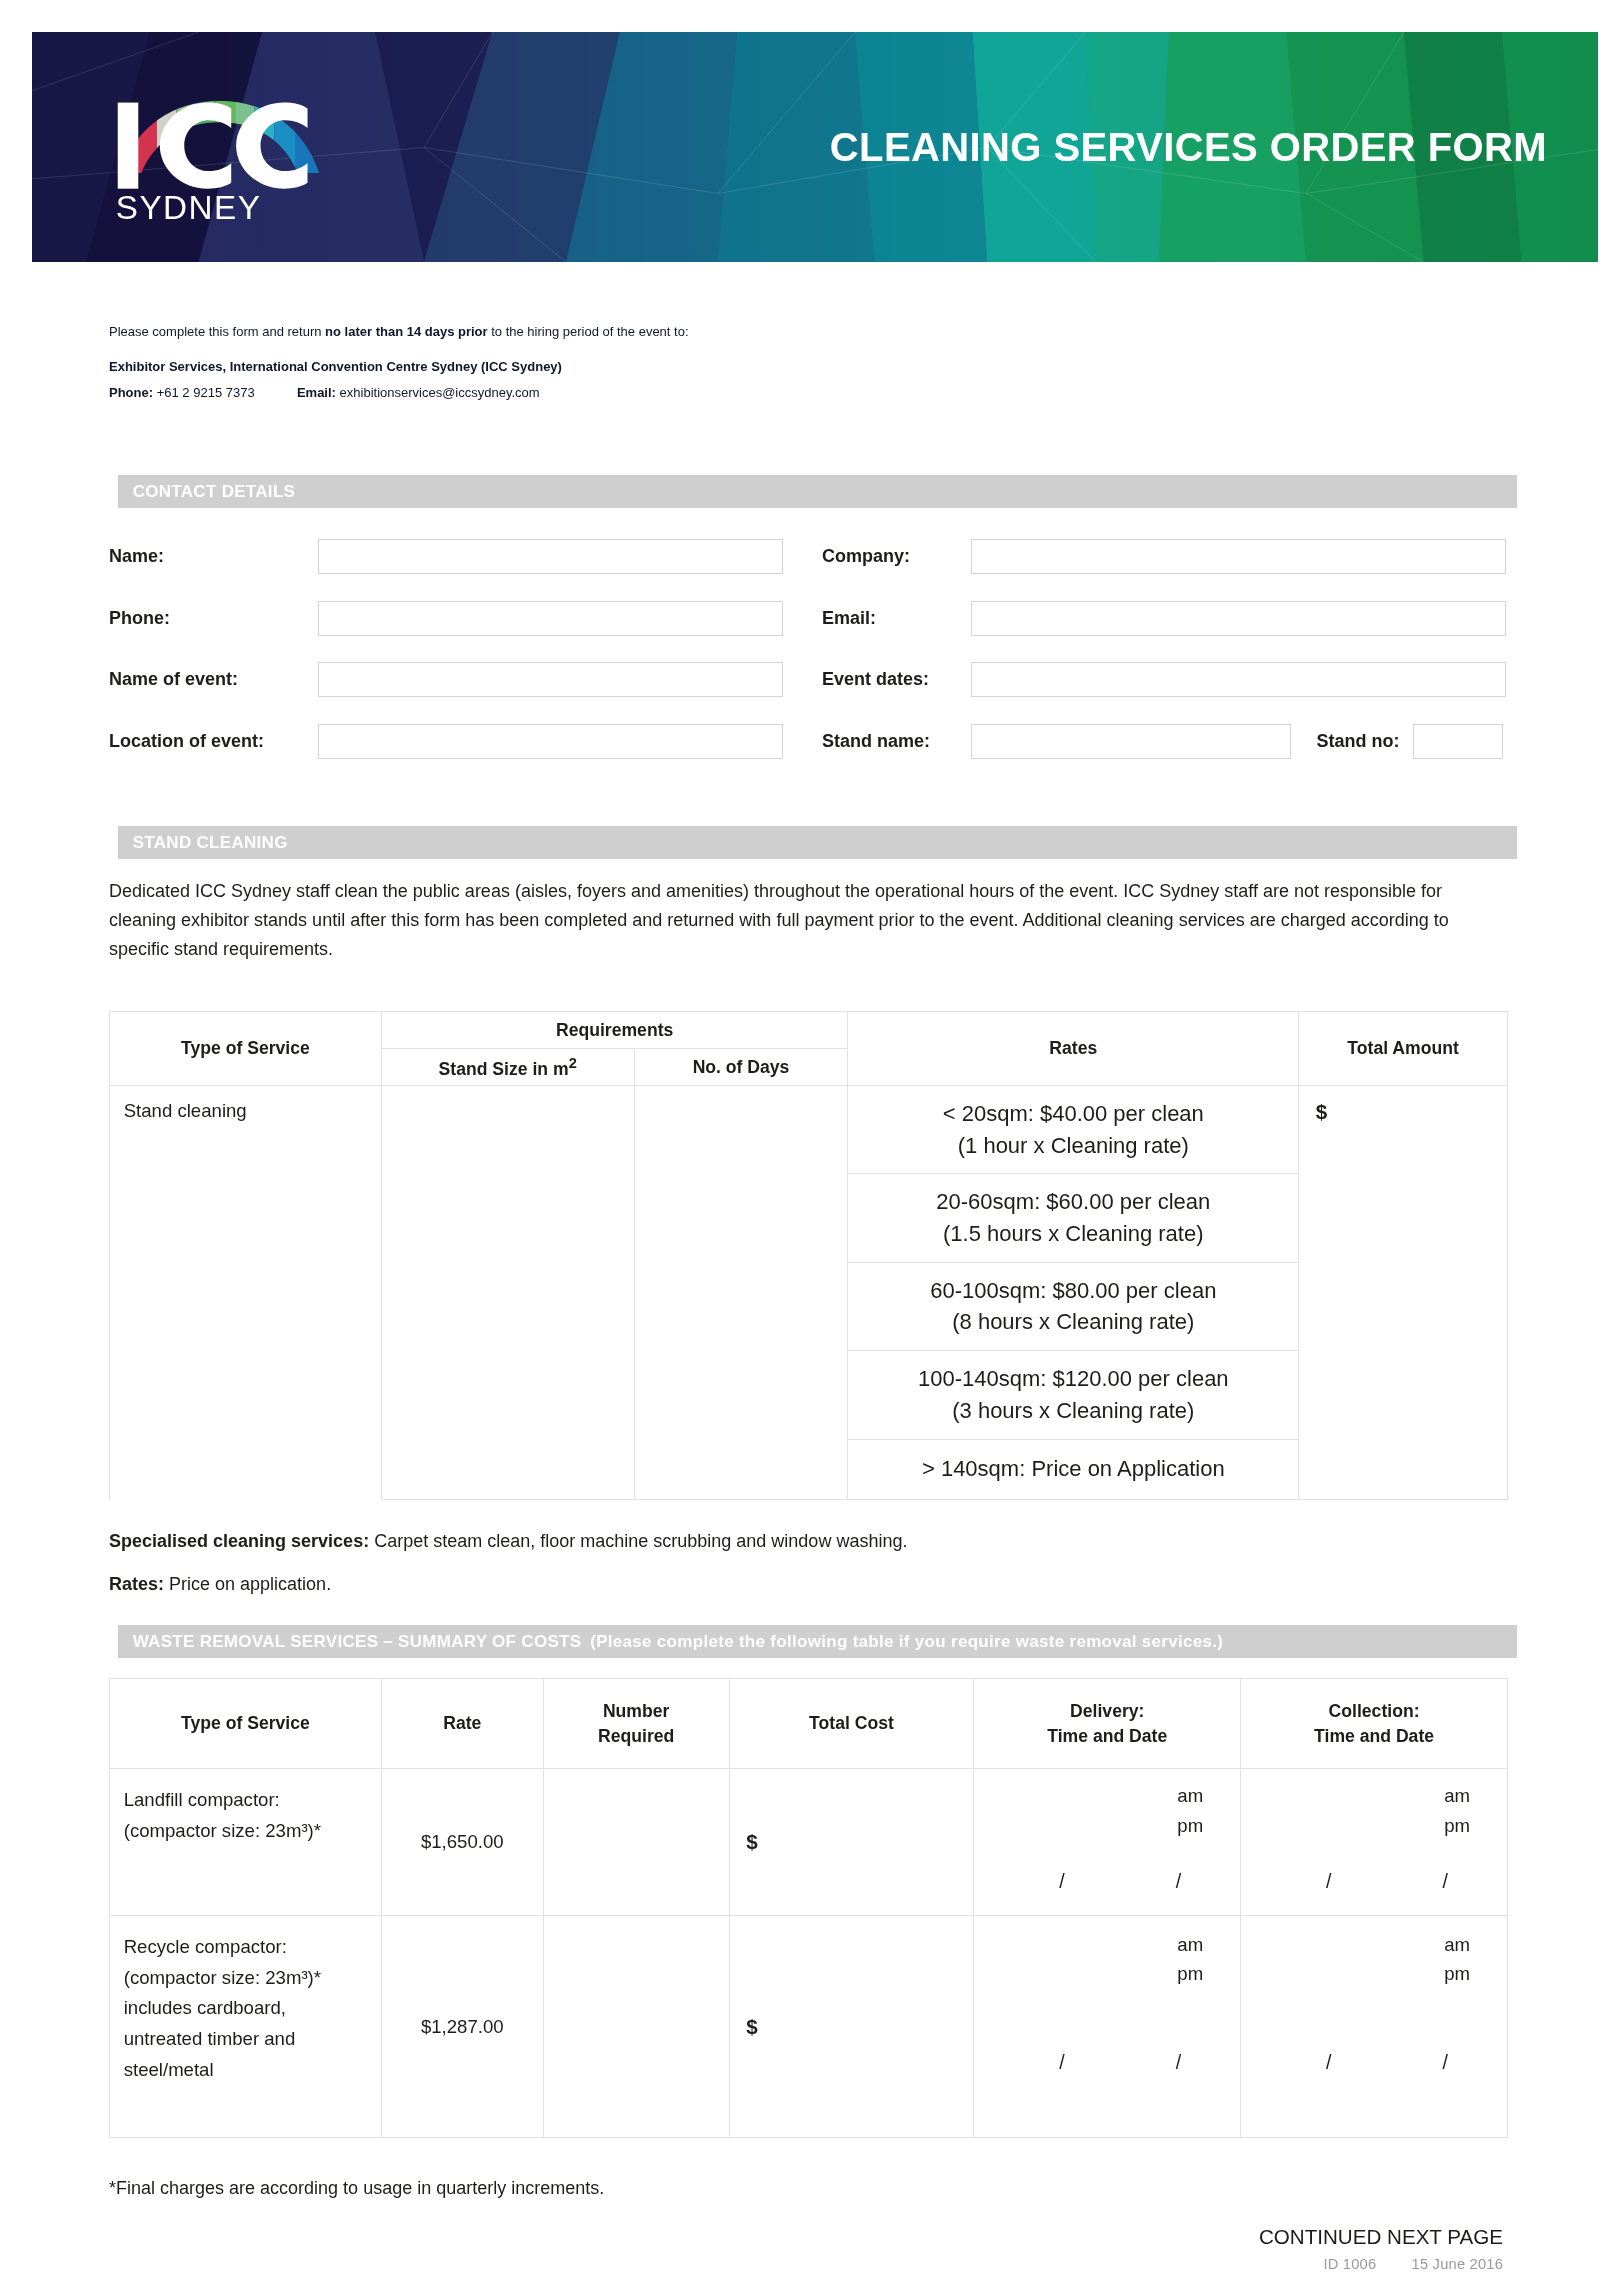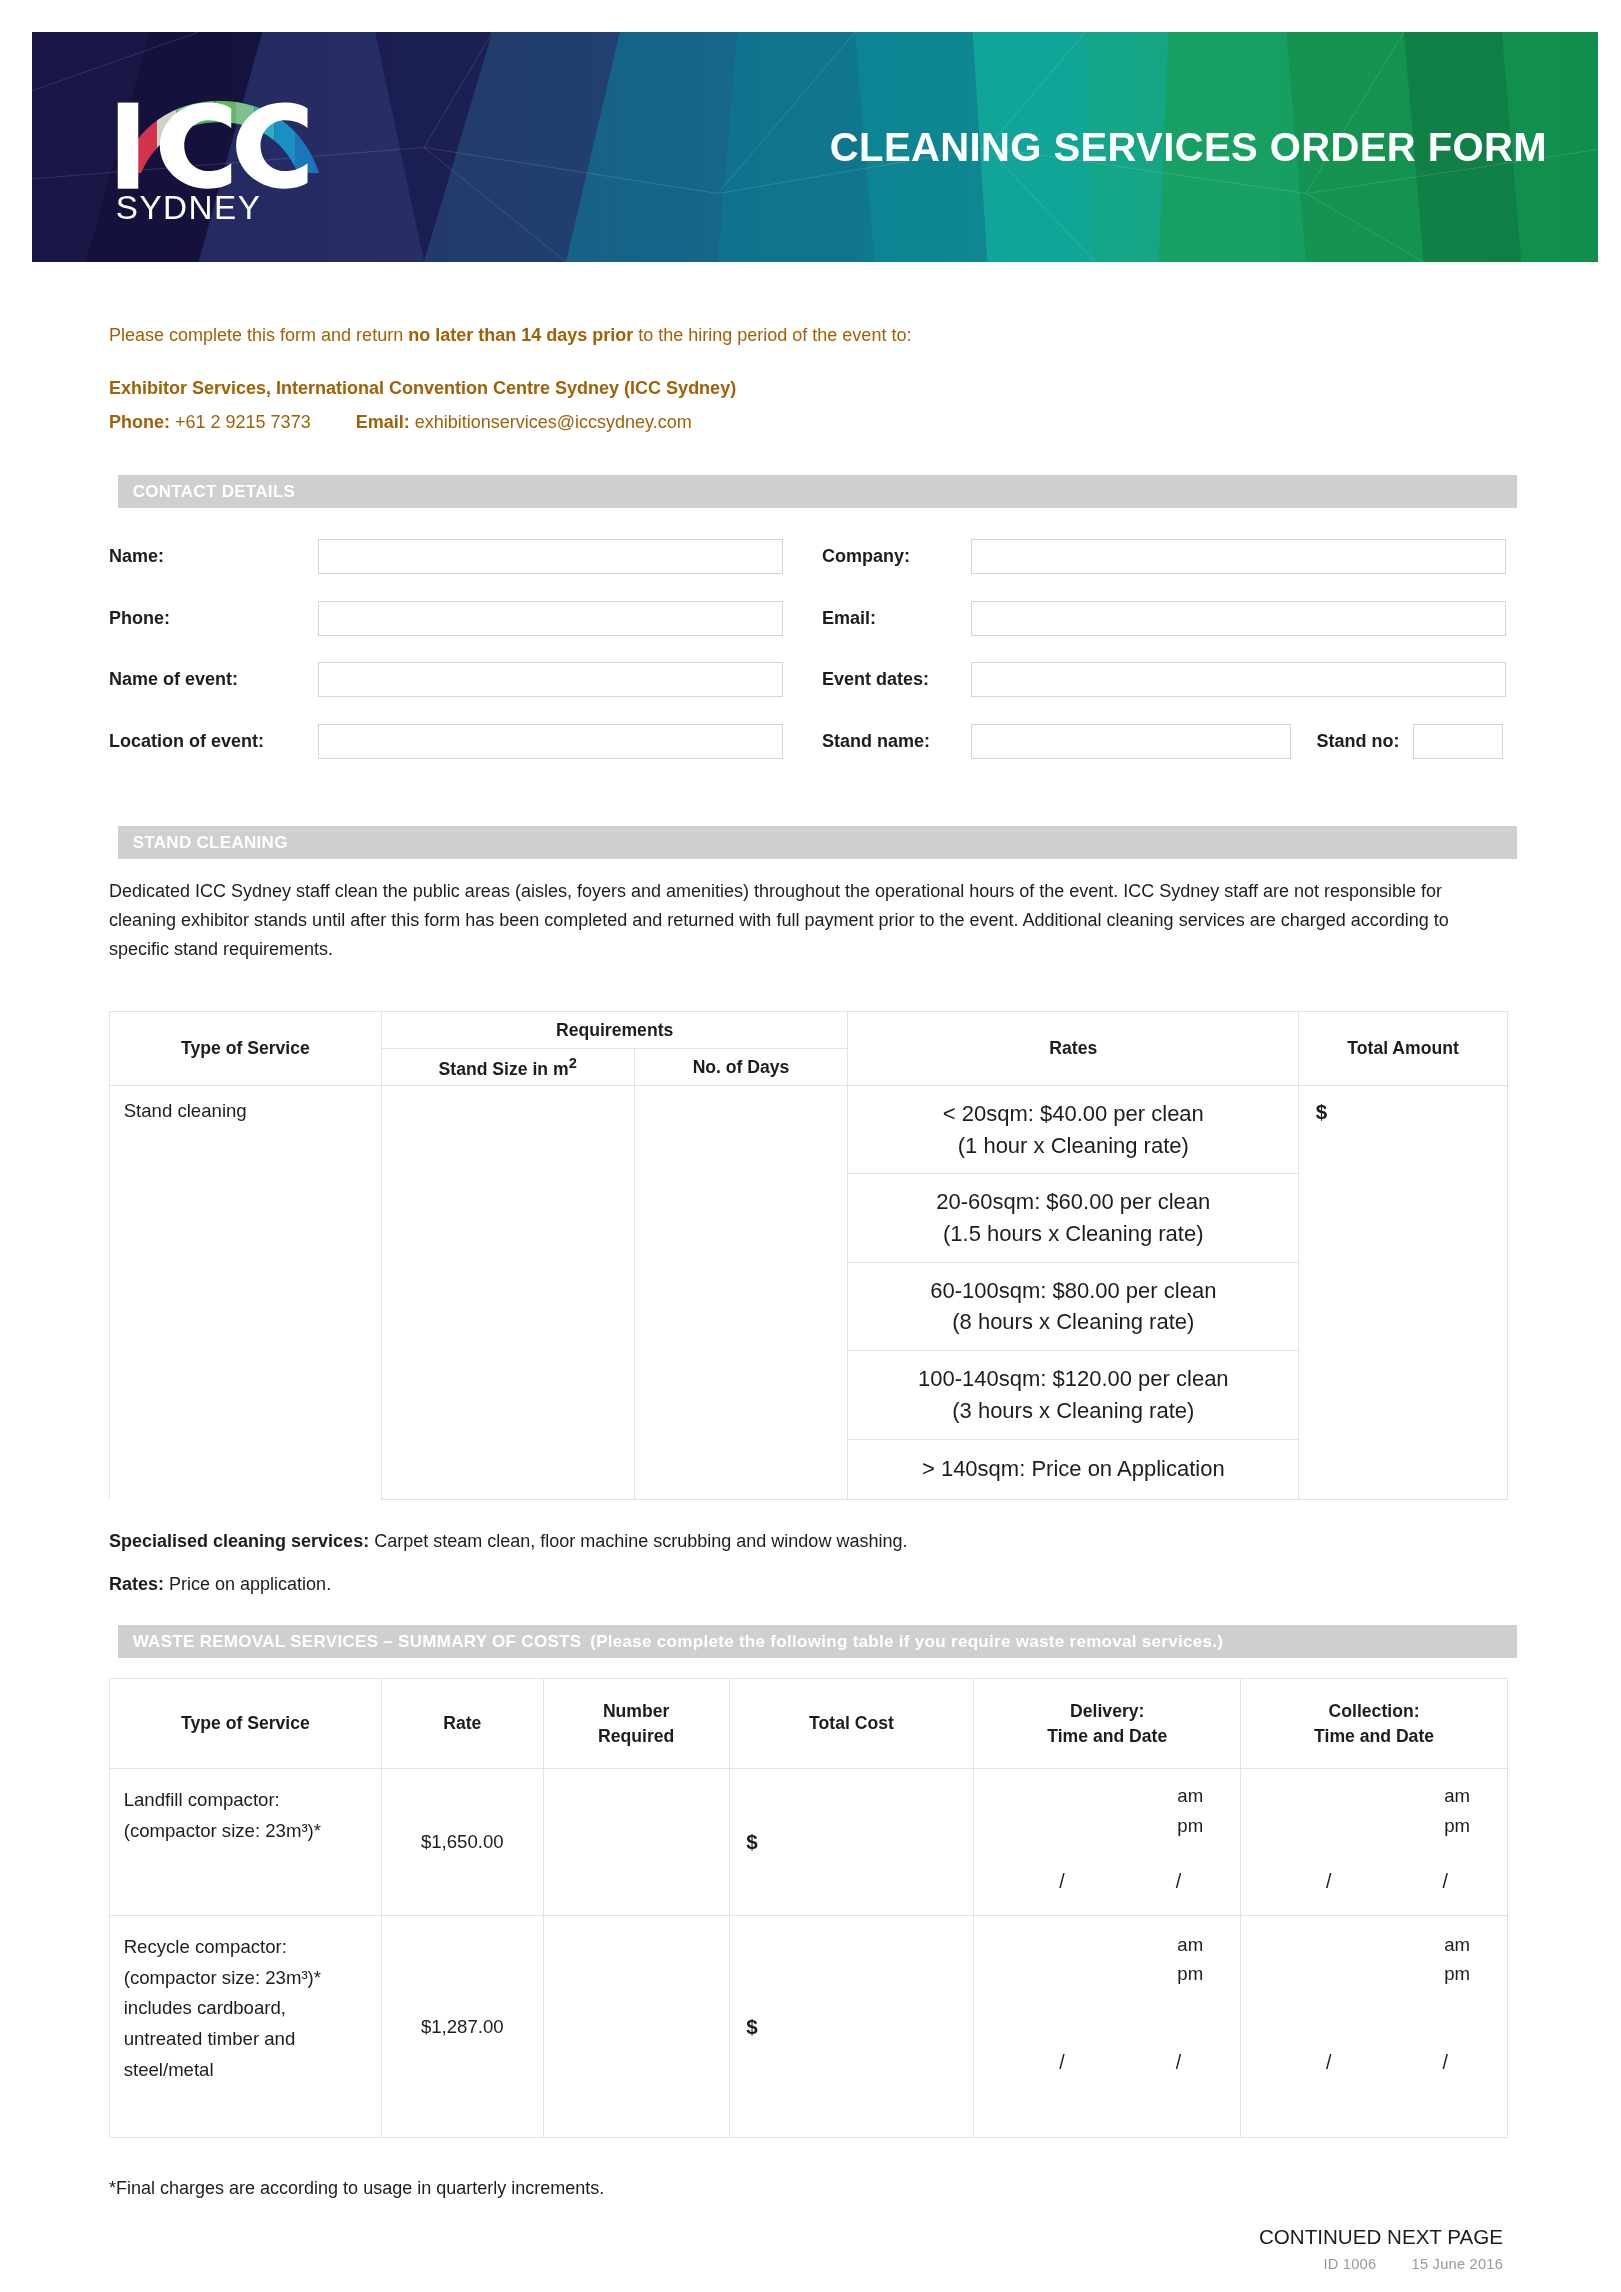--- a/index.html
+++ b/index.html
@@ -63,22 +63,22 @@
     white-space: nowrap;
     z-index: 5;
   }
 
   
   .intro {
     position: absolute;
     left: 109px;
     top: 321px;
     width: 1392px;
-    font-size: 18px;
-    color: #a16207;
+    font-size: 13px;
+    color: #0f172a;
     line-height: 1.62;
   }
   .intro p { margin-bottom: 4.9px; }
   .intro b { font-weight: bold; }
 
   
   .sectionbar {
     position: absolute;
     left: 118px;
     width: 1399px;
@@ -335,21 +335,21 @@
         </g>
         <text x="10" y="143" font-family="Liberation Sans, sans-serif" font-size="34" fill="#ffffff" letter-spacing="1.5">SYDNEY</text>
       </svg>
     </div>
 
     <div class="banner-title">CLEANING SERVICES ORDER FORM</div>
   </div>
 
   <div class="intro">
     <p><span>Please complete this form and return </span><b>no later than 14 days prior</b><span> to the hiring period of the event to:</span></p>
-    <p style="margin-top:24px;"><b>Exhibitor Services, International Convention Centre Sydney (ICC Sydney)</b></p>
+    <p style="margin-top:14px;"><b>Exhibitor Services, International Convention Centre Sydney (ICC Sydney)</b></p>
     <p style="margin-top:2px;">
       <b>Phone:</b>
       <span>+61 2 9215 7373</span>
       <span style="display:inline-block;width:35px;"></span>
       <b>Email:</b>
       <span>exhibitionservices@iccsydney.com</span>
     </p>
   </div>
 
   <div class="sectionbar" style="top:475px;">

